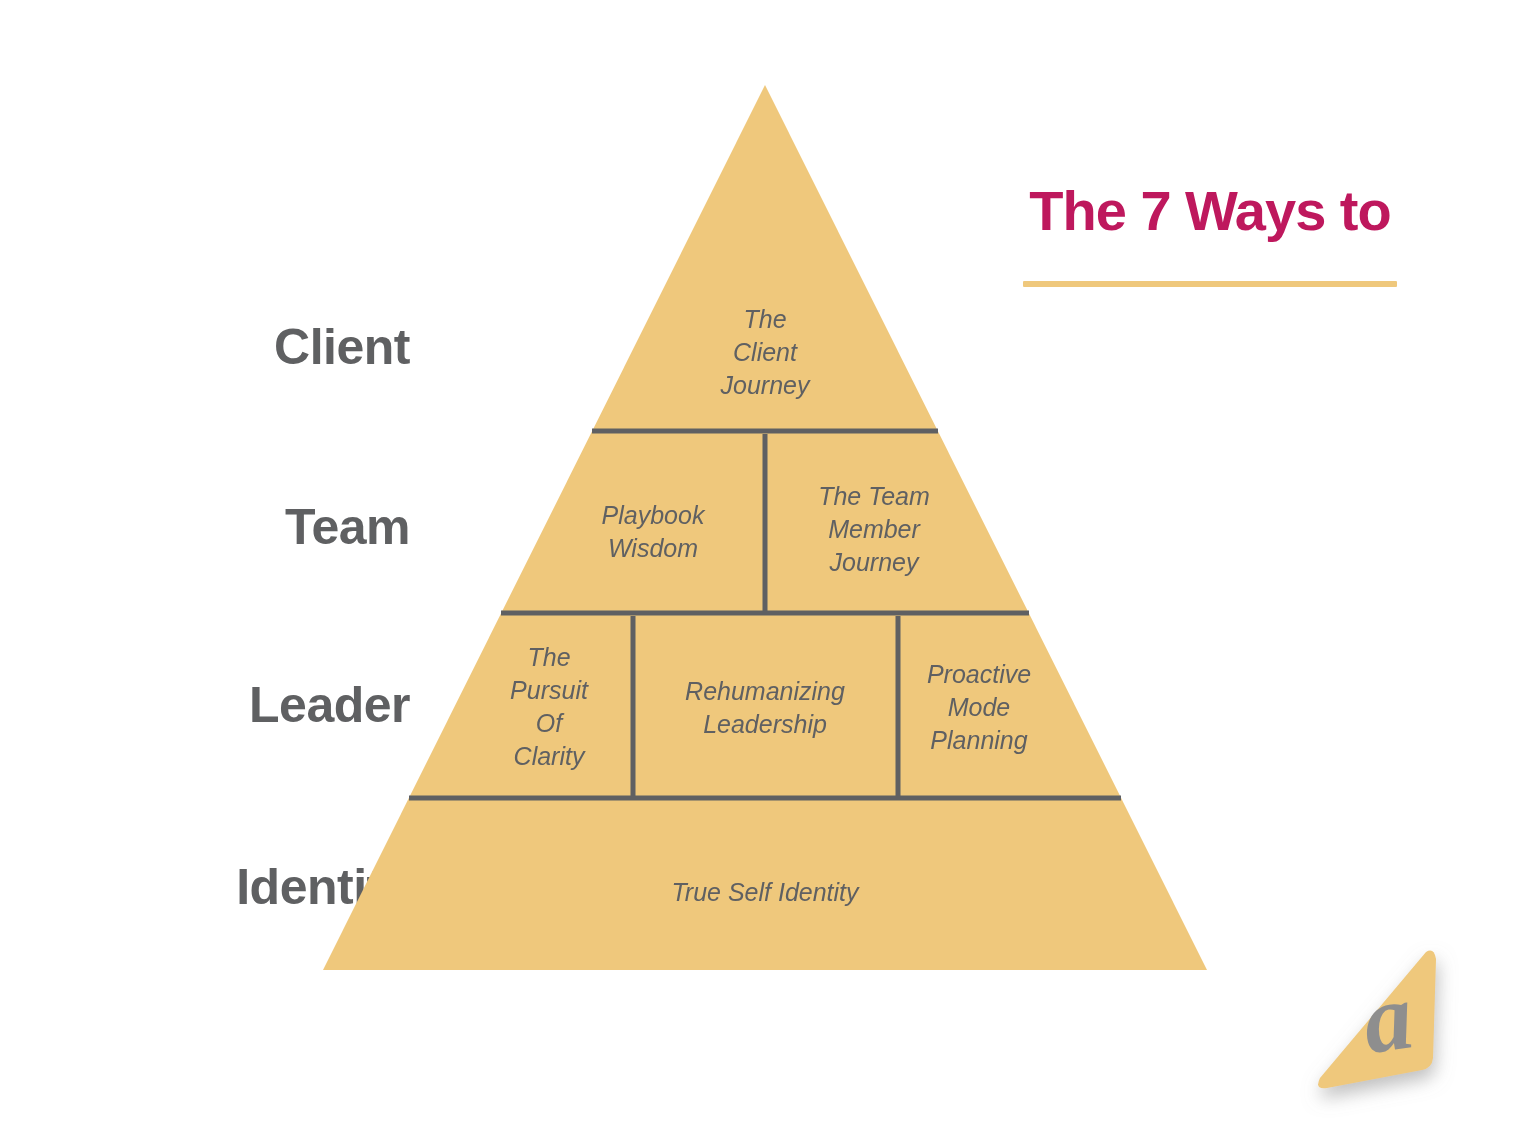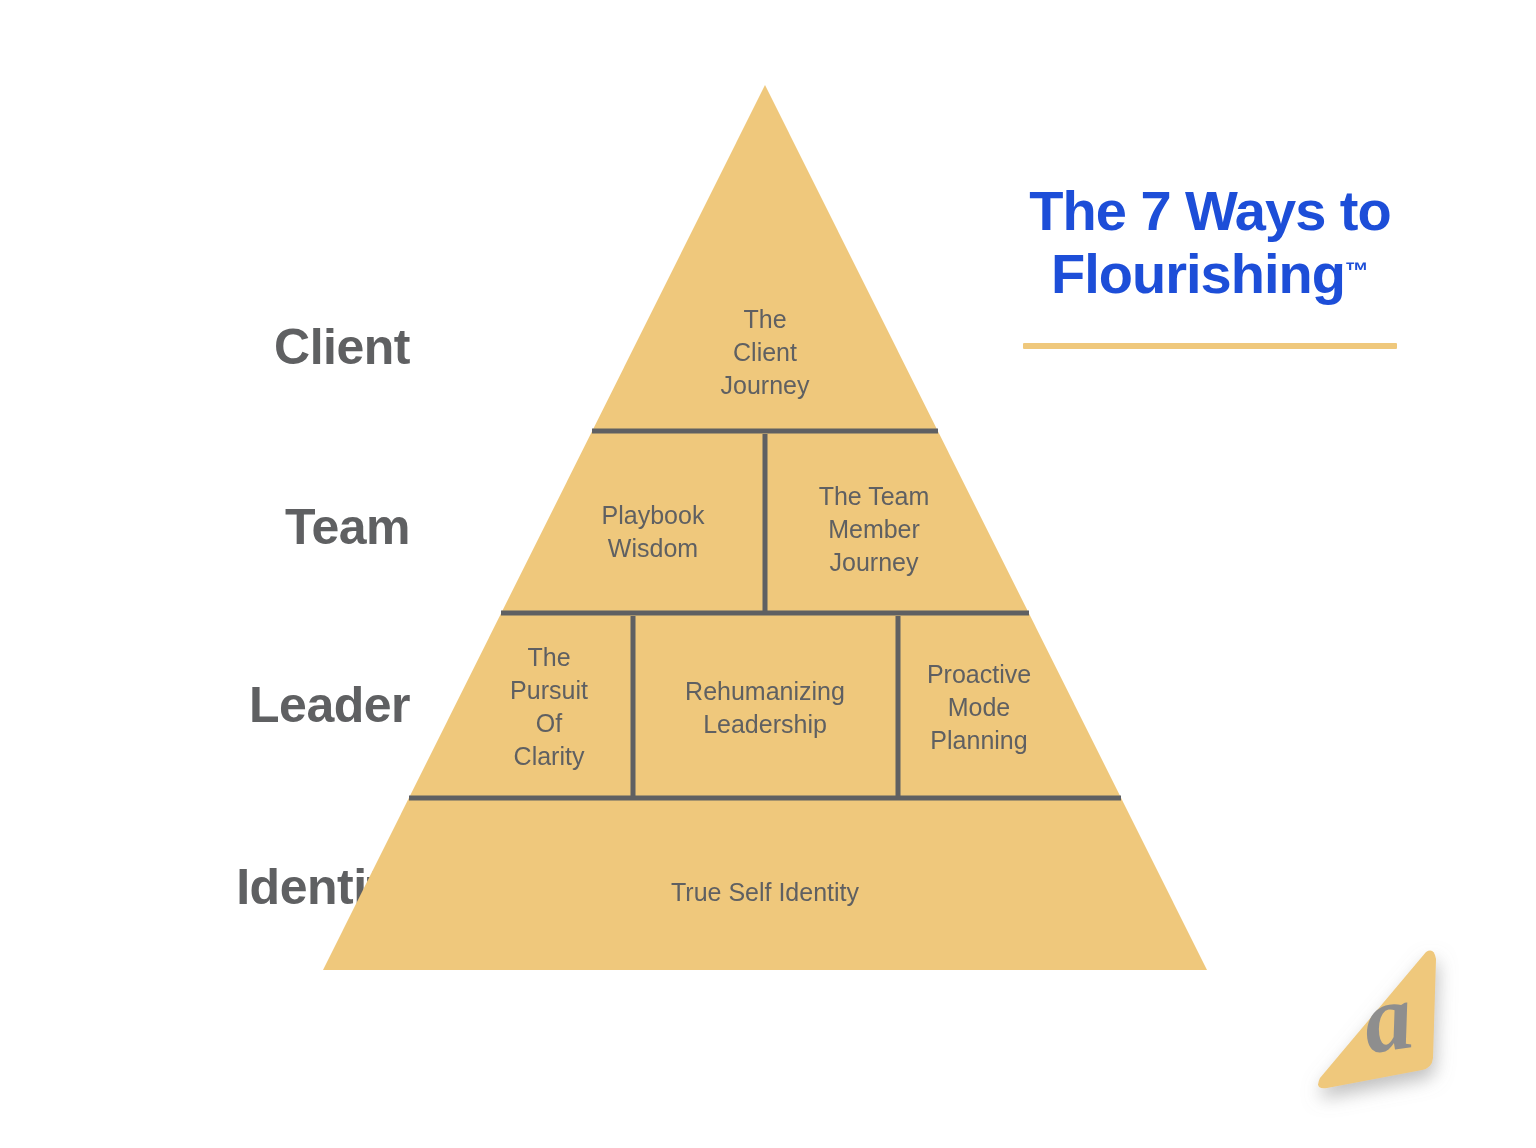--- a/index.html
+++ b/index.html
@@ -47,37 +47,38 @@
   .tier-label.lbl-leader   { top: 680px; font-size: 50px; }
   .tier-label.lbl-identity { top: 862px; font-size: 50px; }
 
   
   #pyramid-wrap {
     position: absolute;
     left: 0;
     top: 0;
     width: 1496px;
     height: 1148px;
+    font-style: italic;
   }
   .cell-text {
     font-family: "Liberation Sans", sans-serif;
     fill: #5f6062;
     font-size: 25px;
   }
 
   
   .title-block {
     position: absolute;
     left: 940px;
     top: 180px;
     width: 540px;
     text-align: center;
   }
   .title-text {
-    color: #1d4ed8;
+    color: #be185d;
     font-weight: bold;
     font-size: 56px;
     line-height: 1.12;
     letter-spacing: -1px;
     font-family: "Liberation Sans", sans-serif;
     margin: 0;
   }
   .tm {
     font-size: 24px;
     font-weight: bold;
@@ -160,23 +161,20 @@
       <text class="cell-text" x="979" y="716" text-anchor="middle">Mode</text>
       <text class="cell-text" x="979" y="749" text-anchor="middle">Planning</text>
 
       <text class="cell-text" x="765" y="901" text-anchor="middle">True Self Identity</text>
     </svg>
   </div>
 
   <div class="title-block">
     <div class="title-text">
       <div>The 7 Ways to</div>
-      <div>
-        <span>Flourishing</span><span class="tm">™</span>
-      </div>
     </div>
     <div class="title-rule"></div>
   </div>
 
   <div class="logo">
     <svg width="200" height="190" viewBox="0 0 200 190">
       <defs>
         <filter id="logo-shadow" x="-40%" y="-40%" width="200%" height="200%">
           <feDropShadow dx="2" dy="9" stdDeviation="9" flood-color="#8a8a8a" flood-opacity="0.55"></feDropShadow>
         </filter>

